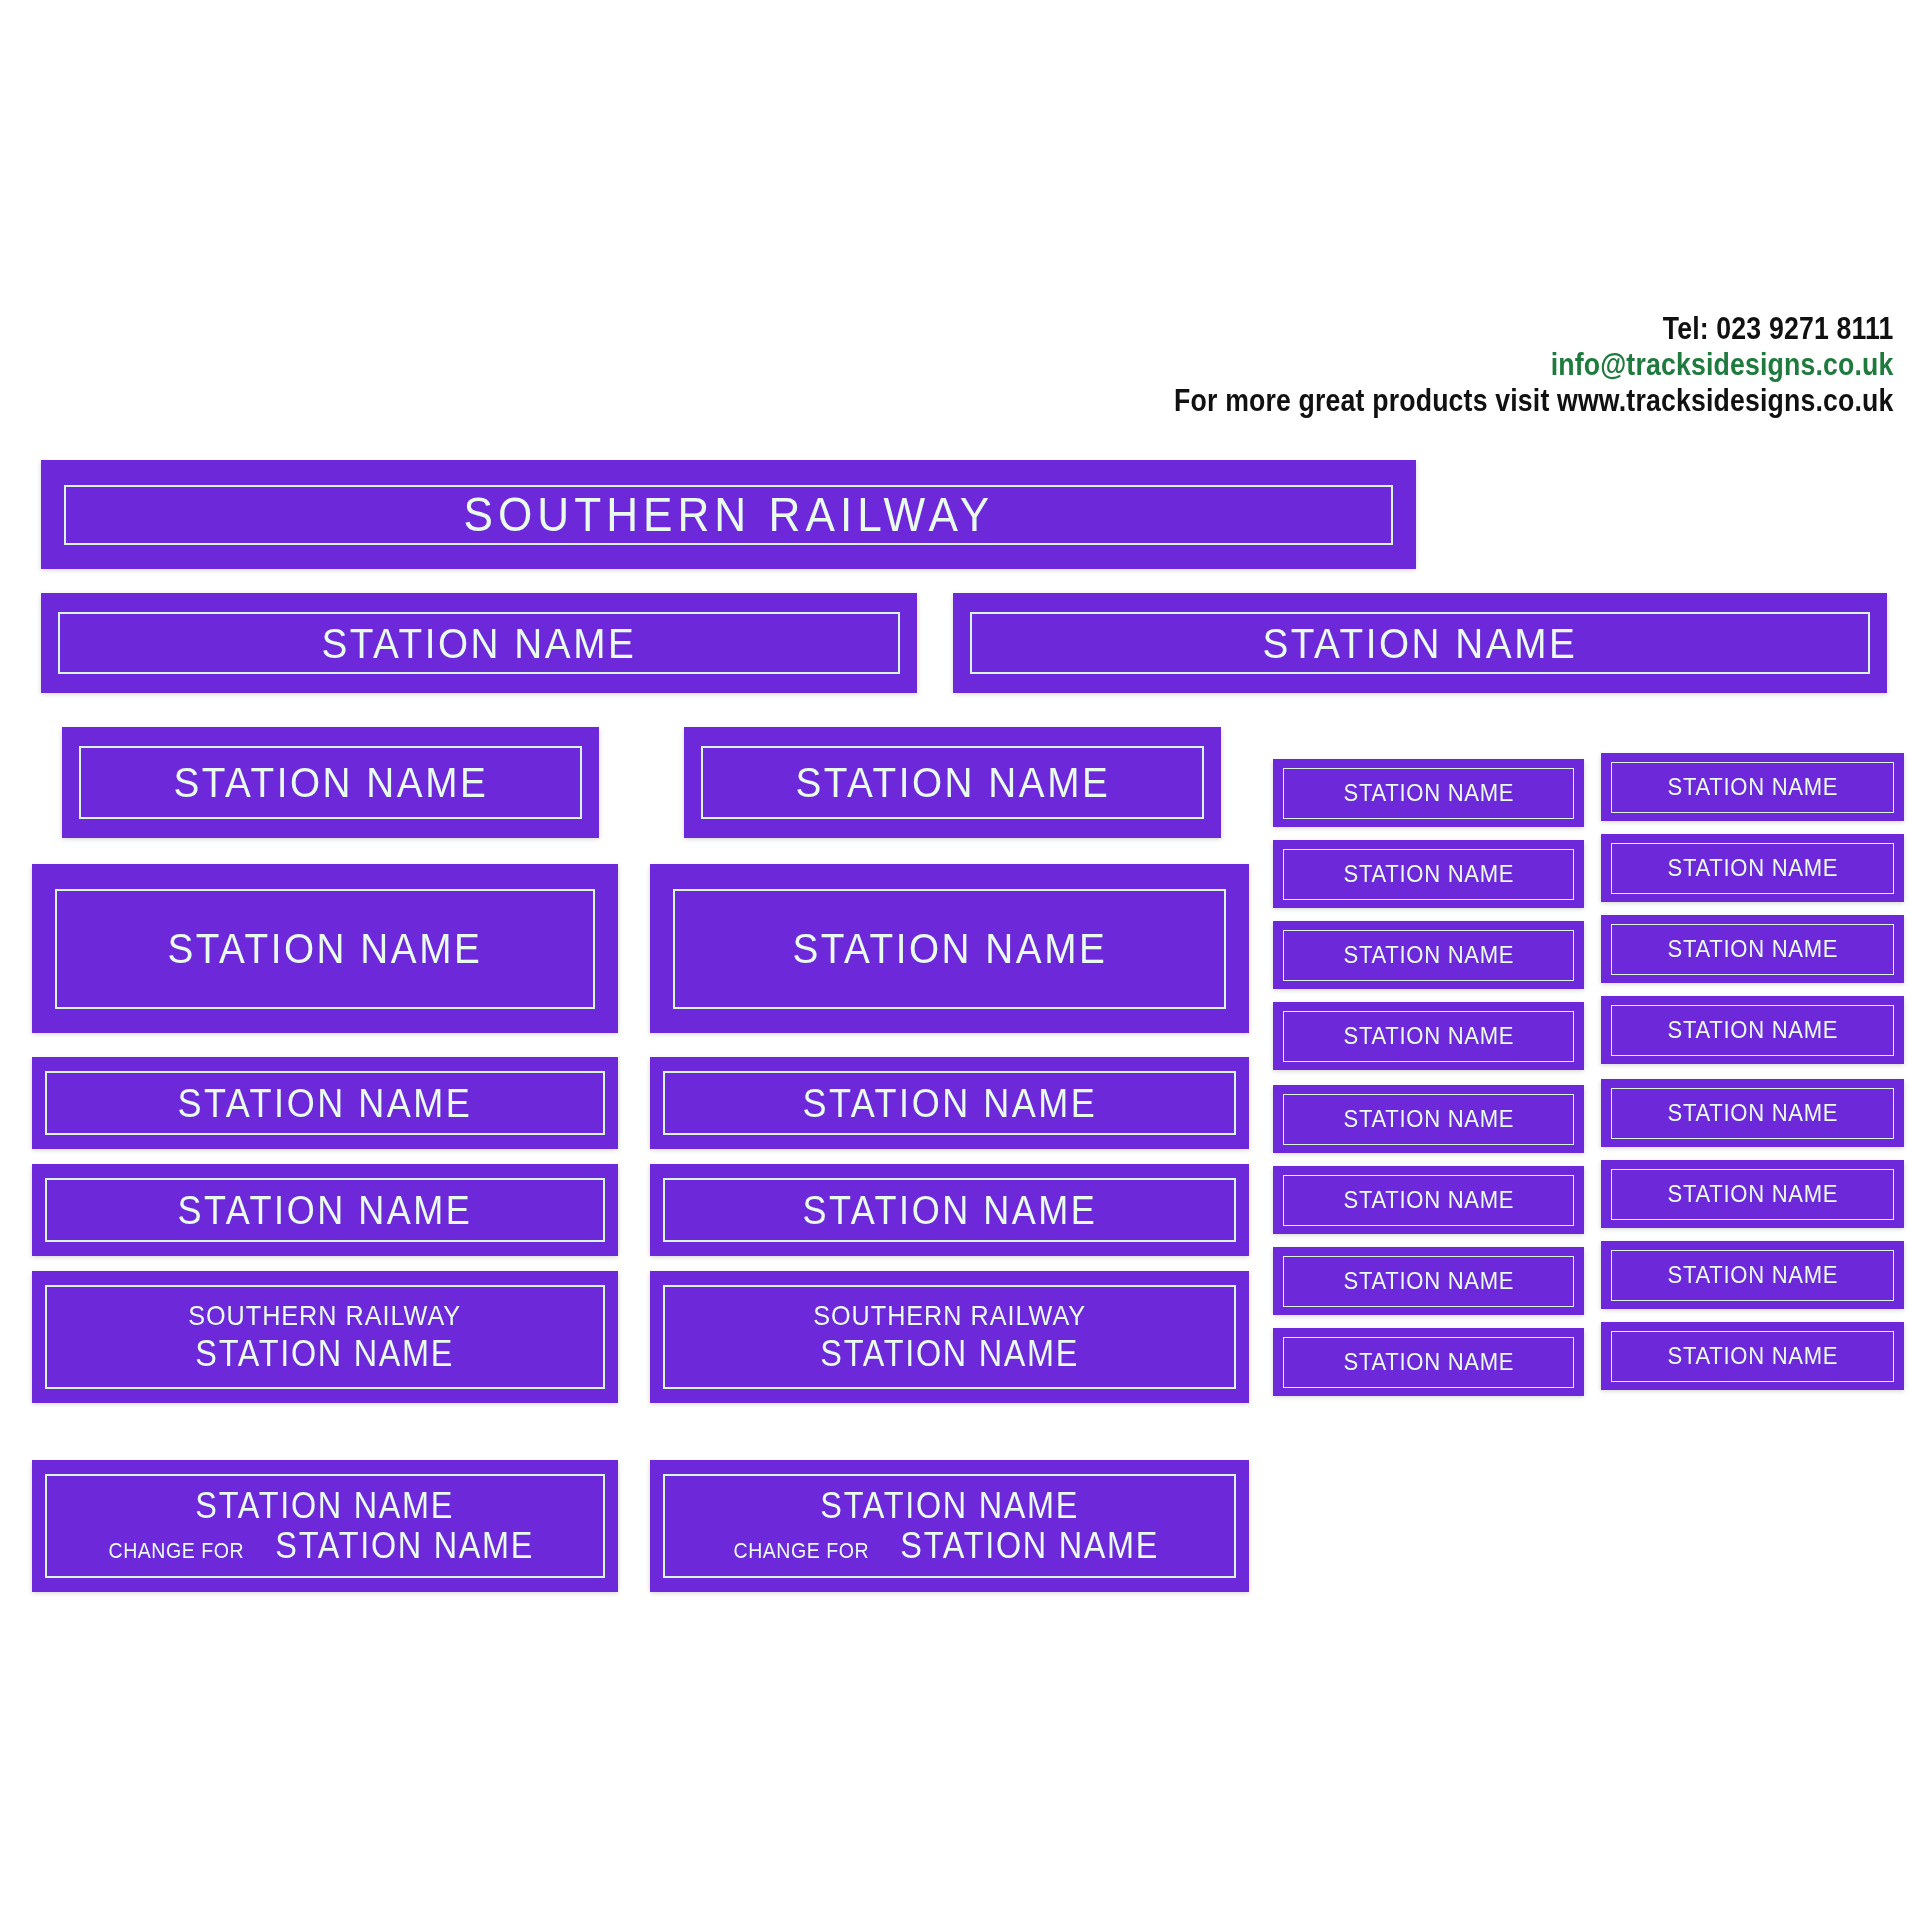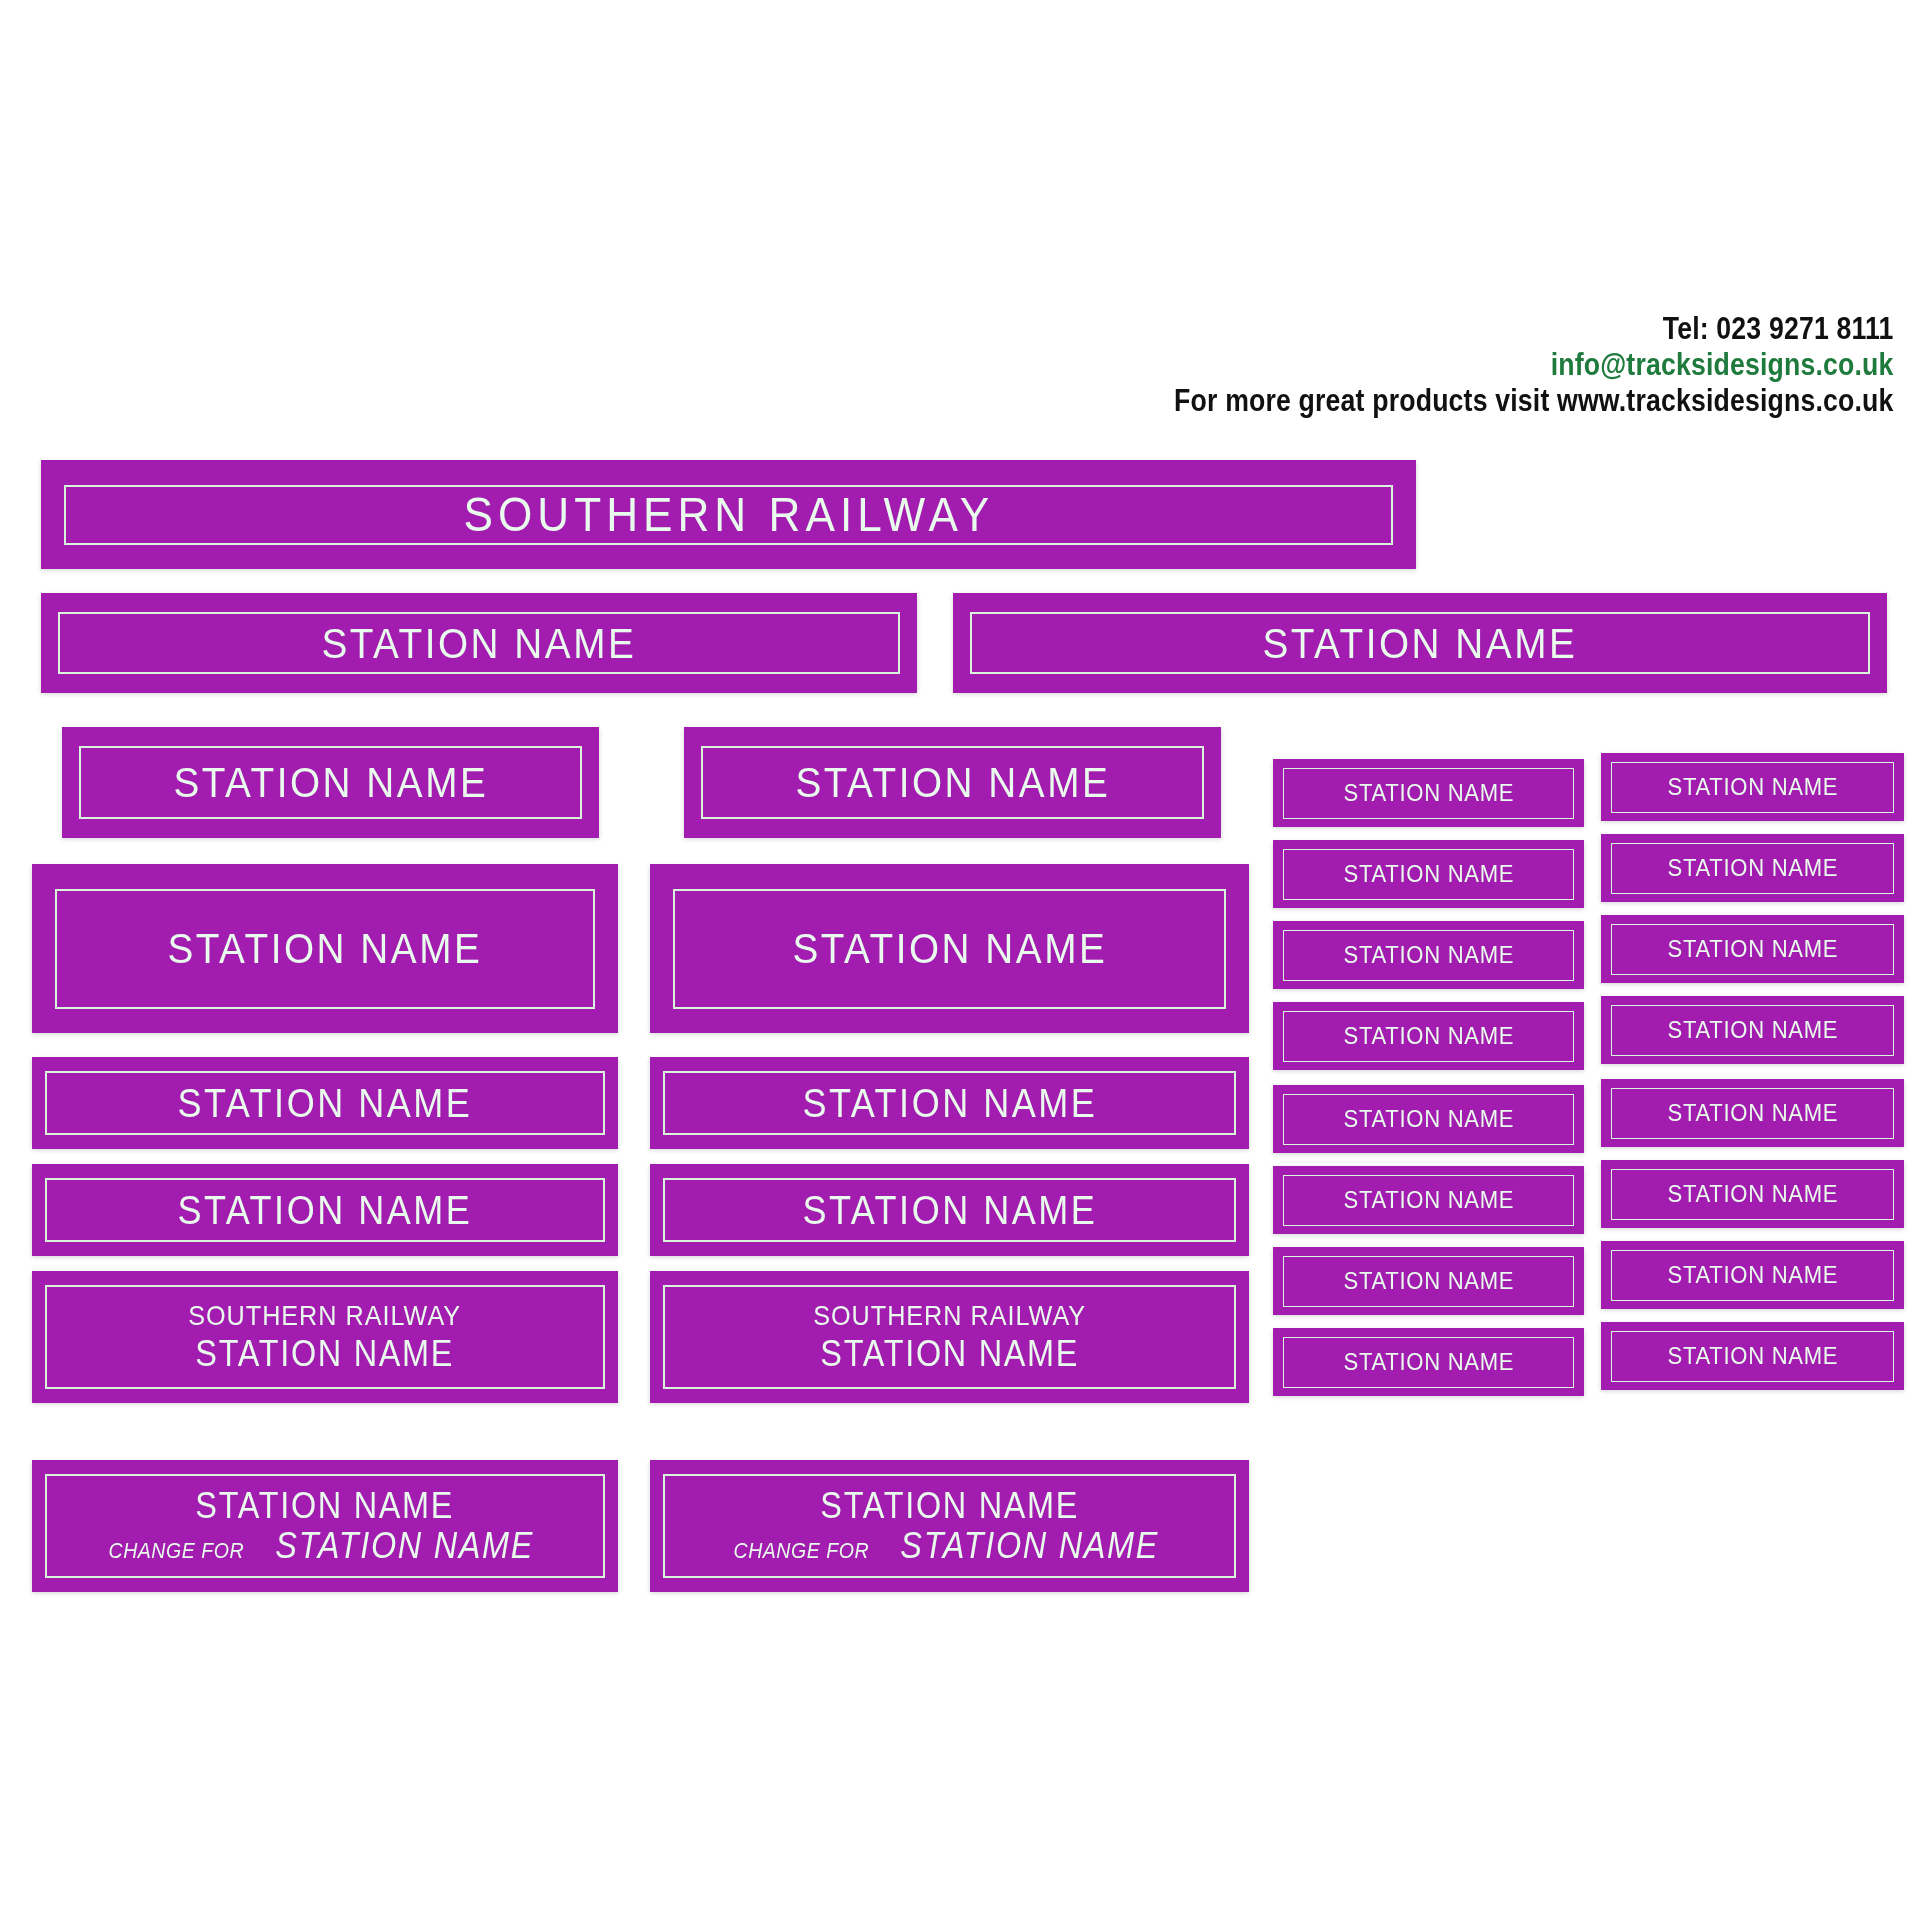--- a/index.html
+++ b/index.html
@@ -34,21 +34,21 @@
     transform:scaleX(.86);
     transform-origin:right center;
   }
   .contact-tel{color:#111111;font-size:31px;}
   .contact-email{color:#1f7a3d;font-size:31px;}
   .contact-web{color:#111111;font-size:31px;}
 
   
   .sign{
     position:absolute;
-    background:#a21caf;
+    background:#6d28d9;
     box-sizing:border-box;
     box-shadow:0 1.9px 4.7px rgba(0,0,0,.18);
   }
   .sign > .inner{
     position:absolute;
     box-sizing:border-box;
     border:2.8px solid #d8f5dc;
     display:flex;
     flex-direction:column;
     align-items:center;
@@ -71,21 +71,21 @@
   .inner.p-xs{inset:8.5px 10.4px;border-width:1.9px;}
 
   .t-huge  {font-size:49px;letter-spacing:5.6px;}
   .t-big   {font-size:43px;letter-spacing:2.8px;}
   .t-mid   {font-size:40px;letter-spacing:2.8px;}
   .t-norm  {font-size:36px;letter-spacing:1.9px;}
   .t-tiny  {font-size:24.5px;letter-spacing:0.8px;}
   .t-sub   {font-size:28px;letter-spacing:1.1px;}
   .t-chg   {font-size:21.7px;letter-spacing:0.6px;font-weight:700;}
 
-  .line2{display:flex;align-items:baseline;justify-content:center;gap:9.4px;font-style:italic;}
+  .line2{display:flex;align-items:baseline;justify-content:center;gap:9.4px;}
 </style>
 </head>
 <body>
 
 <div id="header">
 
 
   <div id="contact">
     <div class="contact-line contact-tel">Tel: 023 9271 8111</div>
     <div class="contact-line contact-email">info@tracksidesigns.co.uk</div>

